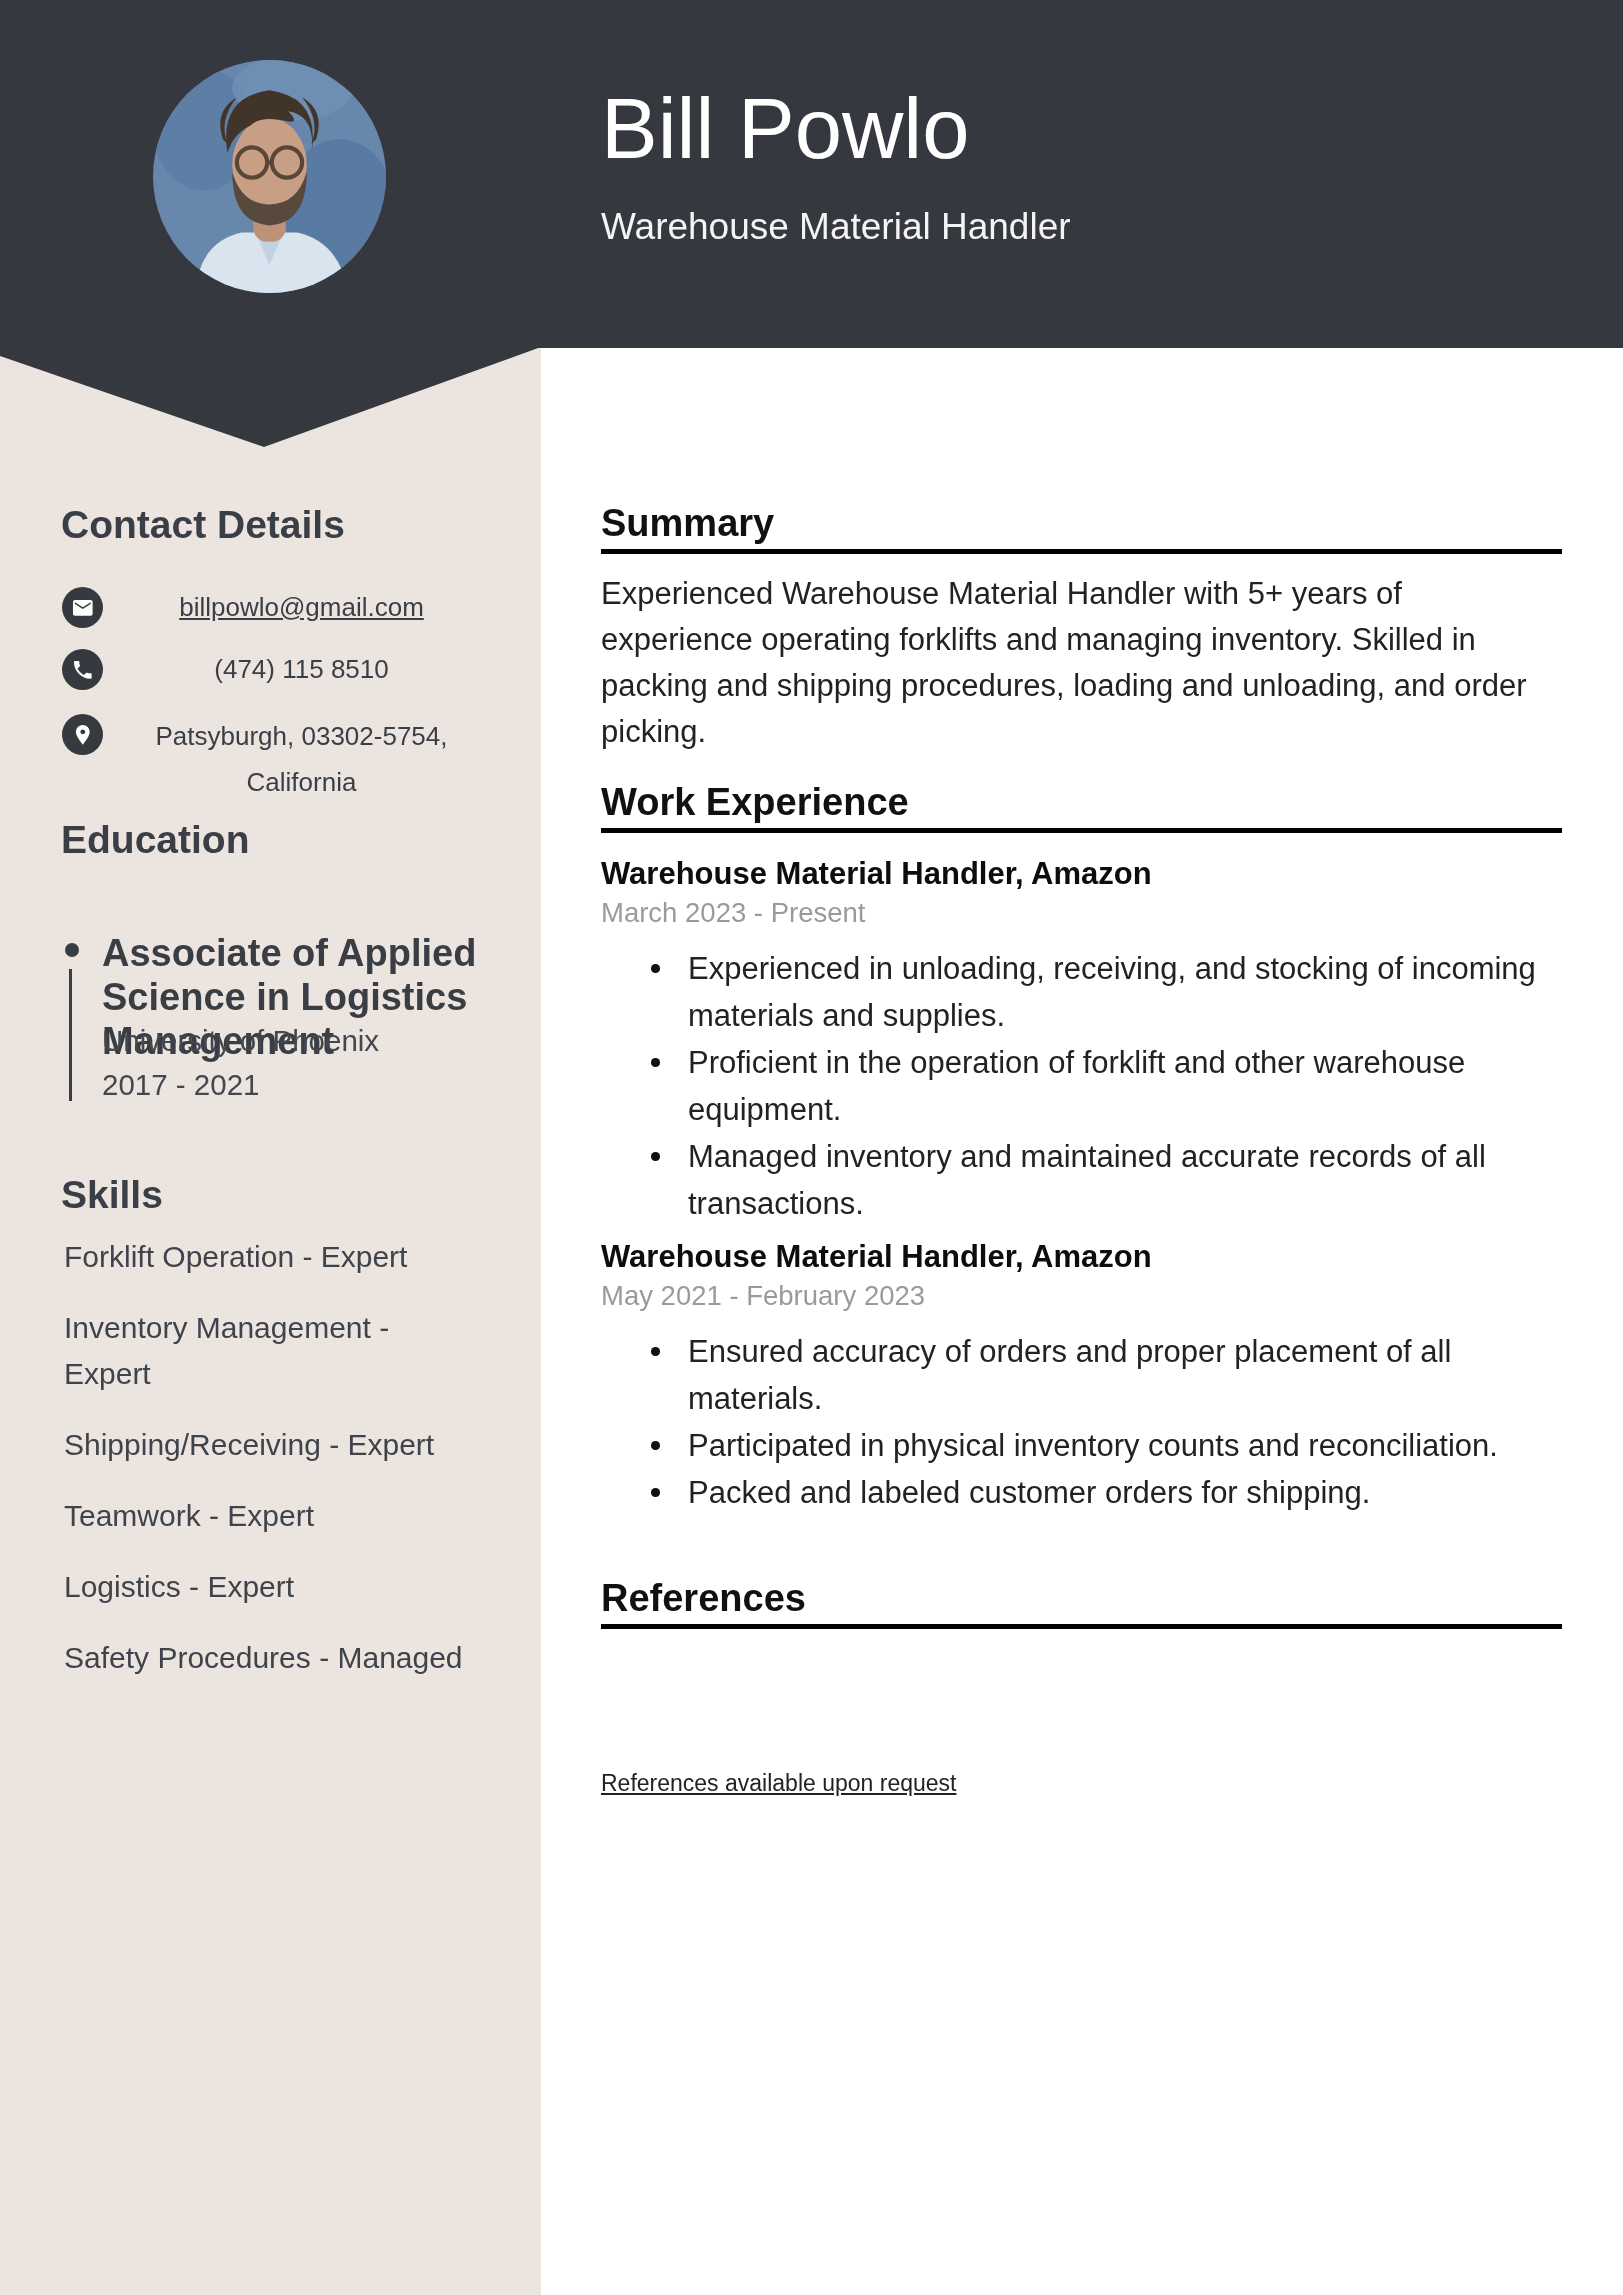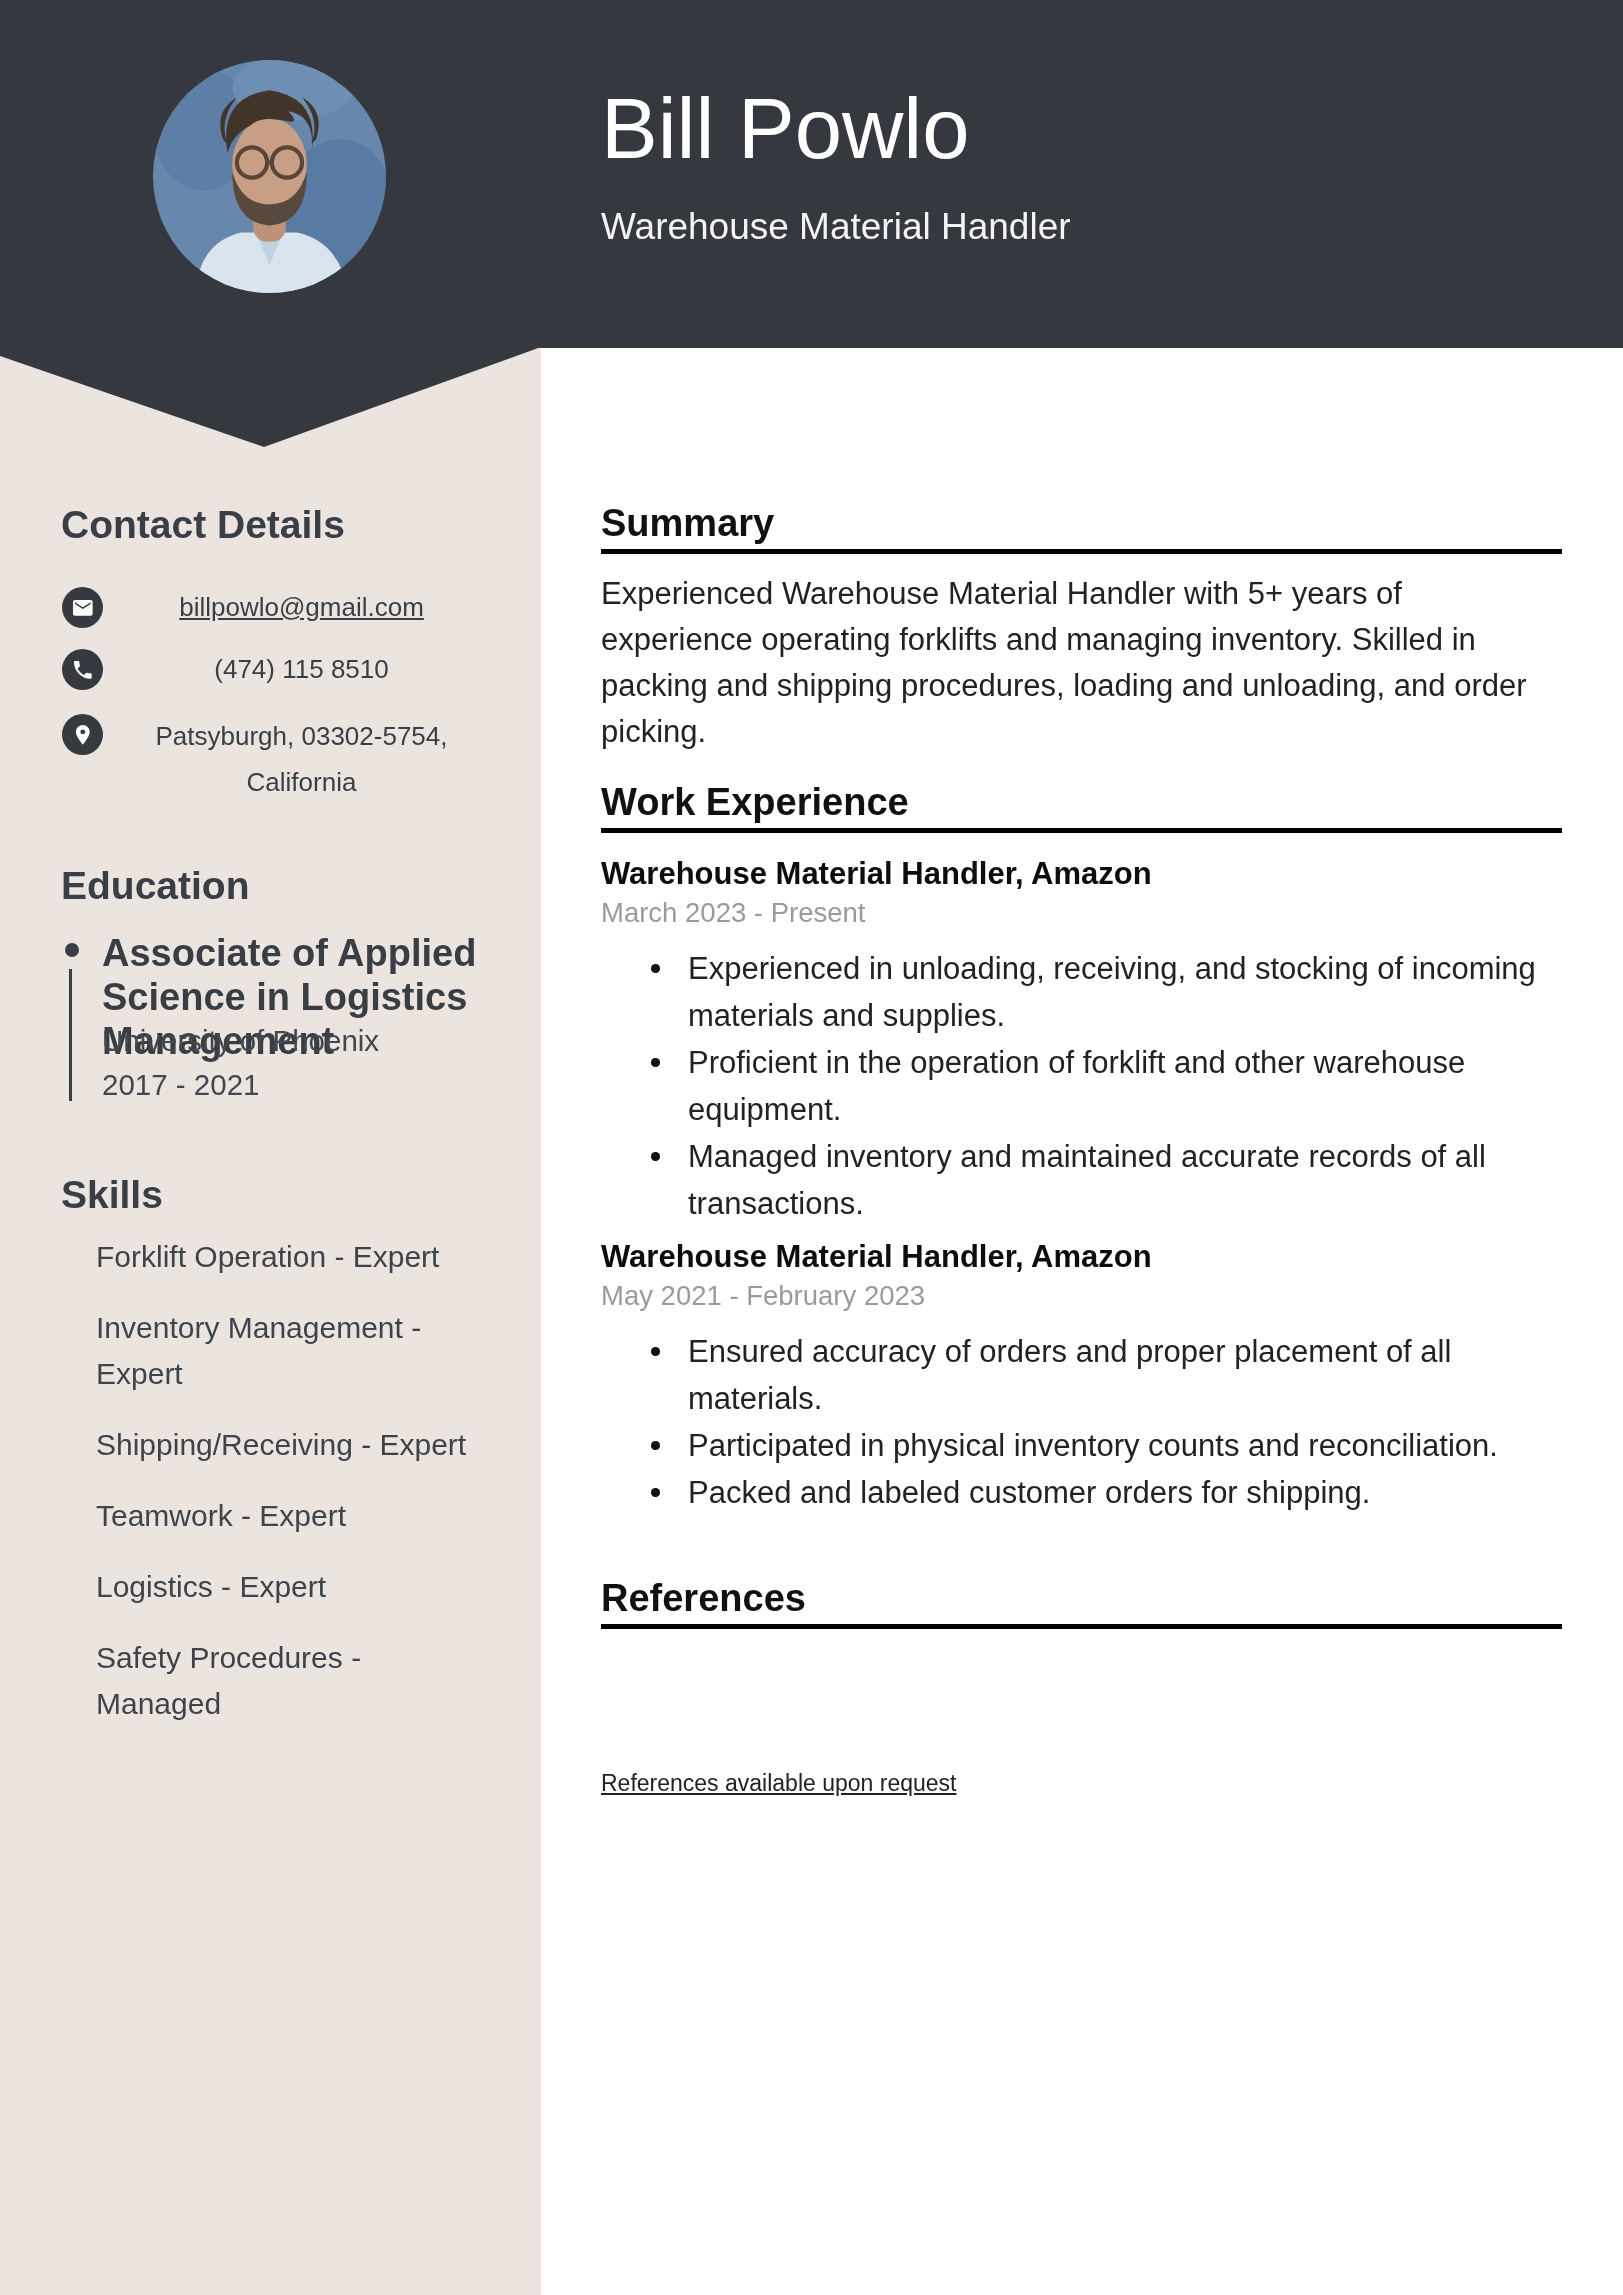--- a/index.html
+++ b/index.html
@@ -40,21 +40,21 @@
   .job-headline{
     position:absolute;left:601px;top:208px;
     font-size:37px;font-weight:400;color:#f4f4f4;line-height:1;white-space:nowrap;
   }
   
   .side-heading{
     position:absolute;left:61px;
     font-size:39px;font-weight:600;color:#3a3e46;line-height:1;white-space:nowrap;
   }
   #contact-heading{top:505px;}
-  #education-heading{top:866px;}
+  #education-heading{top:820px;}
   #skills-heading{top:1175px;}
 
   .contact-row{position:absolute;left:62px;}
   .icon-circle{
     position:absolute;left:0;top:0;width:41px;height:41px;border-radius:50%;
     background:#36393f;display:flex;align-items:center;justify-content:center;
   }
   .icon-circle svg{width:23.6px;height:23.6px;fill:#ffffff;}
   #row-email{top:587px;}
   #row-phone{top:649px;}
@@ -86,21 +86,21 @@
   .edu-years{
     position:absolute;left:102px;top:1063px;width:419px;
     font-size:29.5px;font-weight:400;color:#43474e;line-height:44px;
   }
   .skills-list{
     position:absolute;left:64px;top:1234px;width:403px;
     display:flex;flex-direction:column;row-gap:25px;
     list-style:none;margin:0;padding:0;
   }
   .skills-list li{
-    font-size:30px;color:#3f434b;line-height:46px;margin-left:32px;
+    font-size:30px;color:#3f434b;line-height:46px;
   }
   
   .main-heading{
     position:absolute;left:601px;
     font-size:38px;font-weight:600;color:#111111;line-height:1;white-space:nowrap;
   }
   #summary-heading{top:504px;}
   #experience-heading{top:783px;}
   #references-heading{top:1579px;}
   .heading-rule{

